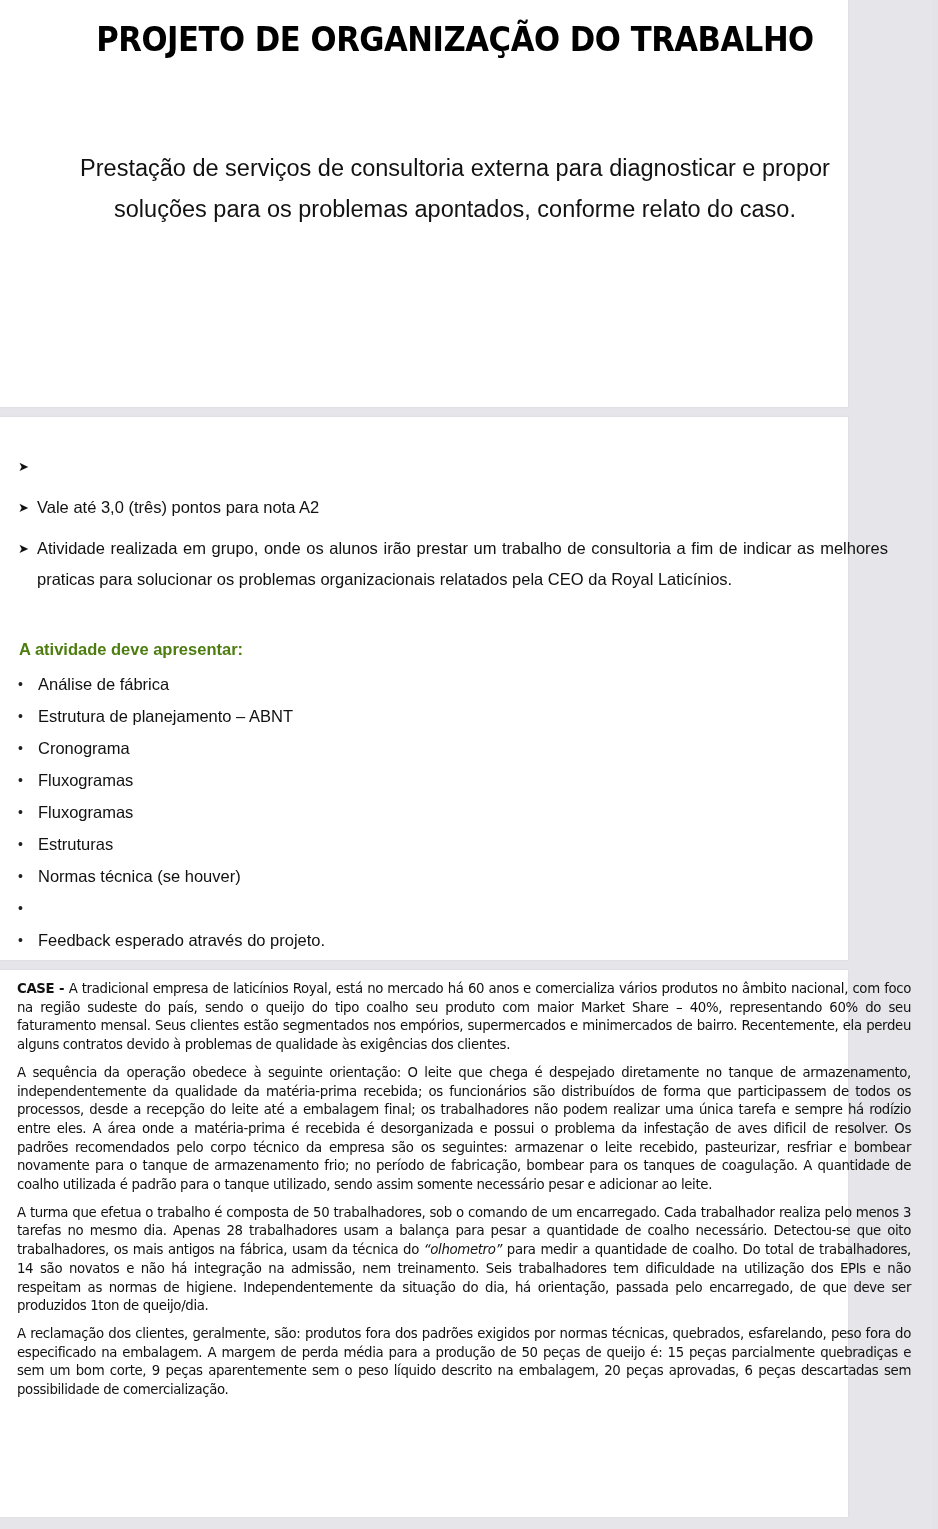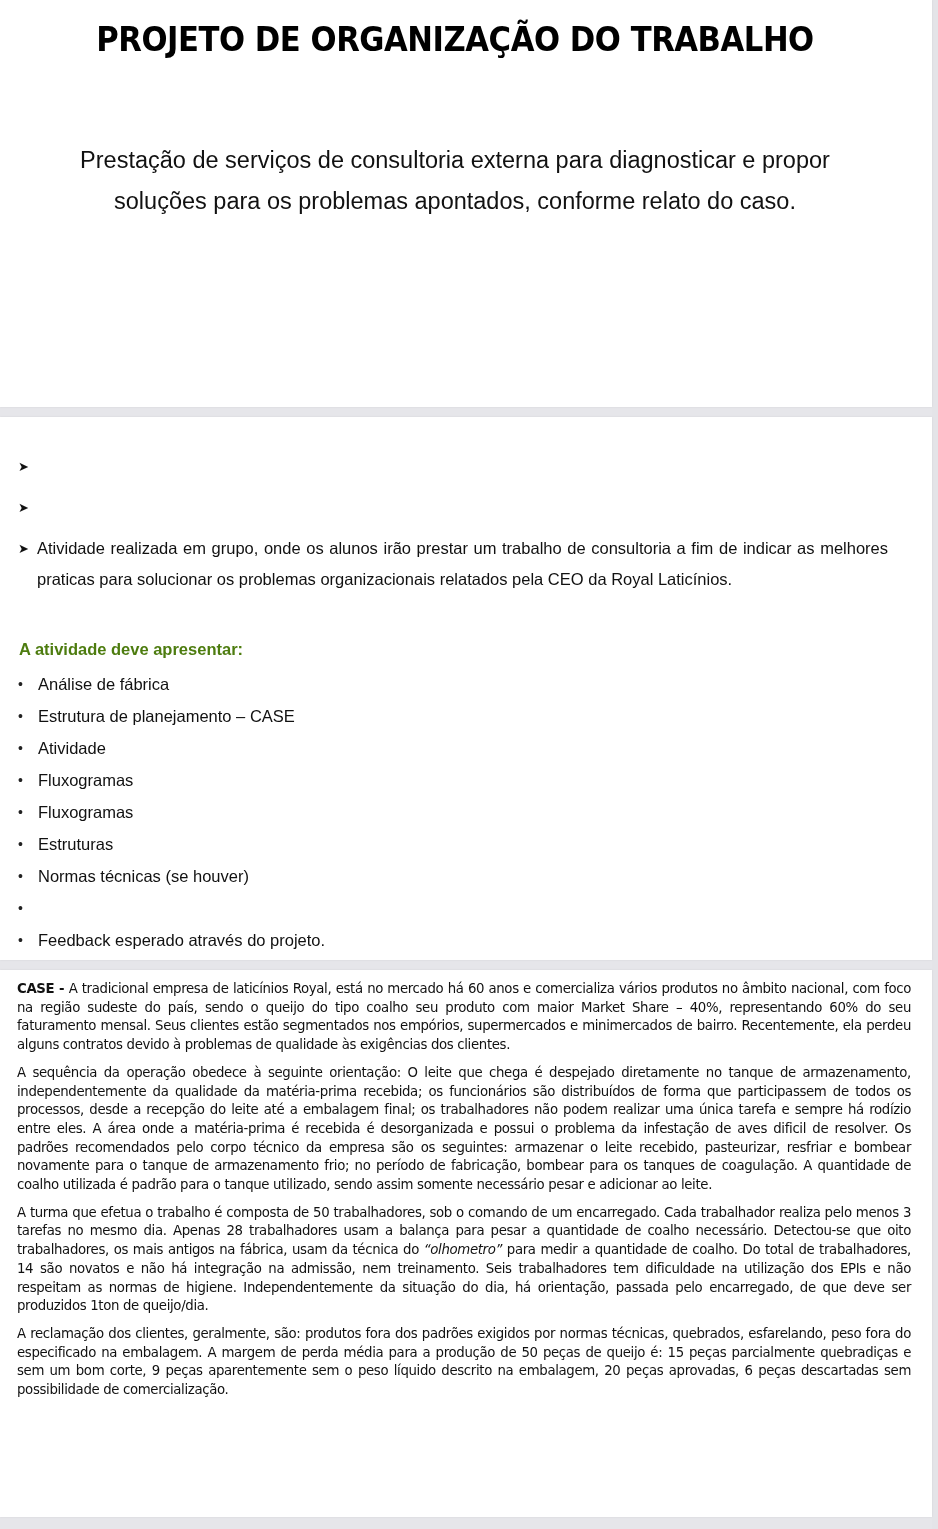--- a/index.html
+++ b/index.html
@@ -9,21 +9,21 @@
   }
   body {
     width: 938px;
     height: 1529px;
     overflow: hidden;
     position: relative;
   }
   .page {
     position: absolute;
     left: 0;
-    width: 932px;
+    width: 848px;
     background: #ffffff;
     box-shadow: 0 0 2px rgba(0,0,0,0.08);
   }
   #page1 { top: 0; height: 407px; }
   #page2 { top: 417px; height: 543px; }
   #page3 { top: 970px; height: 547px; }
   .right-rail {
     position: absolute;
     right: 0;
     top: 0;
@@ -44,21 +44,21 @@
     font-size: 33px;
     letter-spacing: -0.5px;
     color: #000;
     transform: scaleX(0.93);
     transform-origin: center;
   }
   .subtitle {
     position: absolute;
     left: 50px;
     width: 810px;
-    top: 140px;
+    top: 148px;
     text-align: center;
     font-family: "Liberation Sans", sans-serif;
     font-size: 23.5px;
     line-height: 41px;
     color: #111;
   }
 
   
   .arrow-list {
     position: absolute;
@@ -146,57 +146,58 @@
   <div class="subtitle">Prestação de serviços de consultoria externa para diagnosticar e propor soluções para os problemas apontados, conforme relato do caso.</div>
 </section>
 
 <section class="page" id="page2">
   <div class="arrow-list">
     <div class="arrow-item">
       <span class="arrow-icon">➤</span>
     </div>
     <div class="arrow-item">
       <span class="arrow-icon">➤</span>
+      <span class="arrow-text">Vale até 3,0 (três) pontos para nota A2</span>
     </div>
     <div class="arrow-item">
       <span class="arrow-icon">➤</span>
       <span class="arrow-text">Atividade realizada em grupo, onde os alunos irão prestar um trabalho de consultoria a fim de indicar as melhores praticas para solucionar os problemas organizacionais relatados pela CEO da Royal Laticínios.</span>
     </div>
   </div>
 
   <div class="section-heading">A  atividade deve apresentar:</div>
 
   <div class="bullet-list">
     <div class="bullet-item">
         <span class="bullet-icon">•</span>
         <span>Análise de fábrica</span>
       </div>
     <div class="bullet-item">
         <span class="bullet-icon">•</span>
-        <span>Estrutura de planejamento – CASE</span>
-      </div>
-    <div class="bullet-item">
-        <span class="bullet-icon">•</span>
-        <span>Atividade</span>
+        <span>Estrutura de planejamento – ABNT</span>
+      </div>
+    <div class="bullet-item">
+        <span class="bullet-icon">•</span>
+        <span>Cronograma</span>
       </div>
     <div class="bullet-item">
         <span class="bullet-icon">•</span>
         <span>Fluxogramas</span>
       </div>
     <div class="bullet-item">
         <span class="bullet-icon">•</span>
         <span>Fluxogramas</span>
       </div>
     <div class="bullet-item">
         <span class="bullet-icon">•</span>
         <span>Estruturas</span>
       </div>
     <div class="bullet-item">
         <span class="bullet-icon">•</span>
-        <span>Normas técnicas (se houver)</span>
+        <span>Normas técnica (se houver)</span>
       </div>
     <div class="bullet-item">
         <span class="bullet-icon">•</span>
       </div>
     <div class="bullet-item">
         <span class="bullet-icon">•</span>
         <span>Feedback esperado através do projeto.</span>
       </div>
   </div>
 </section>

